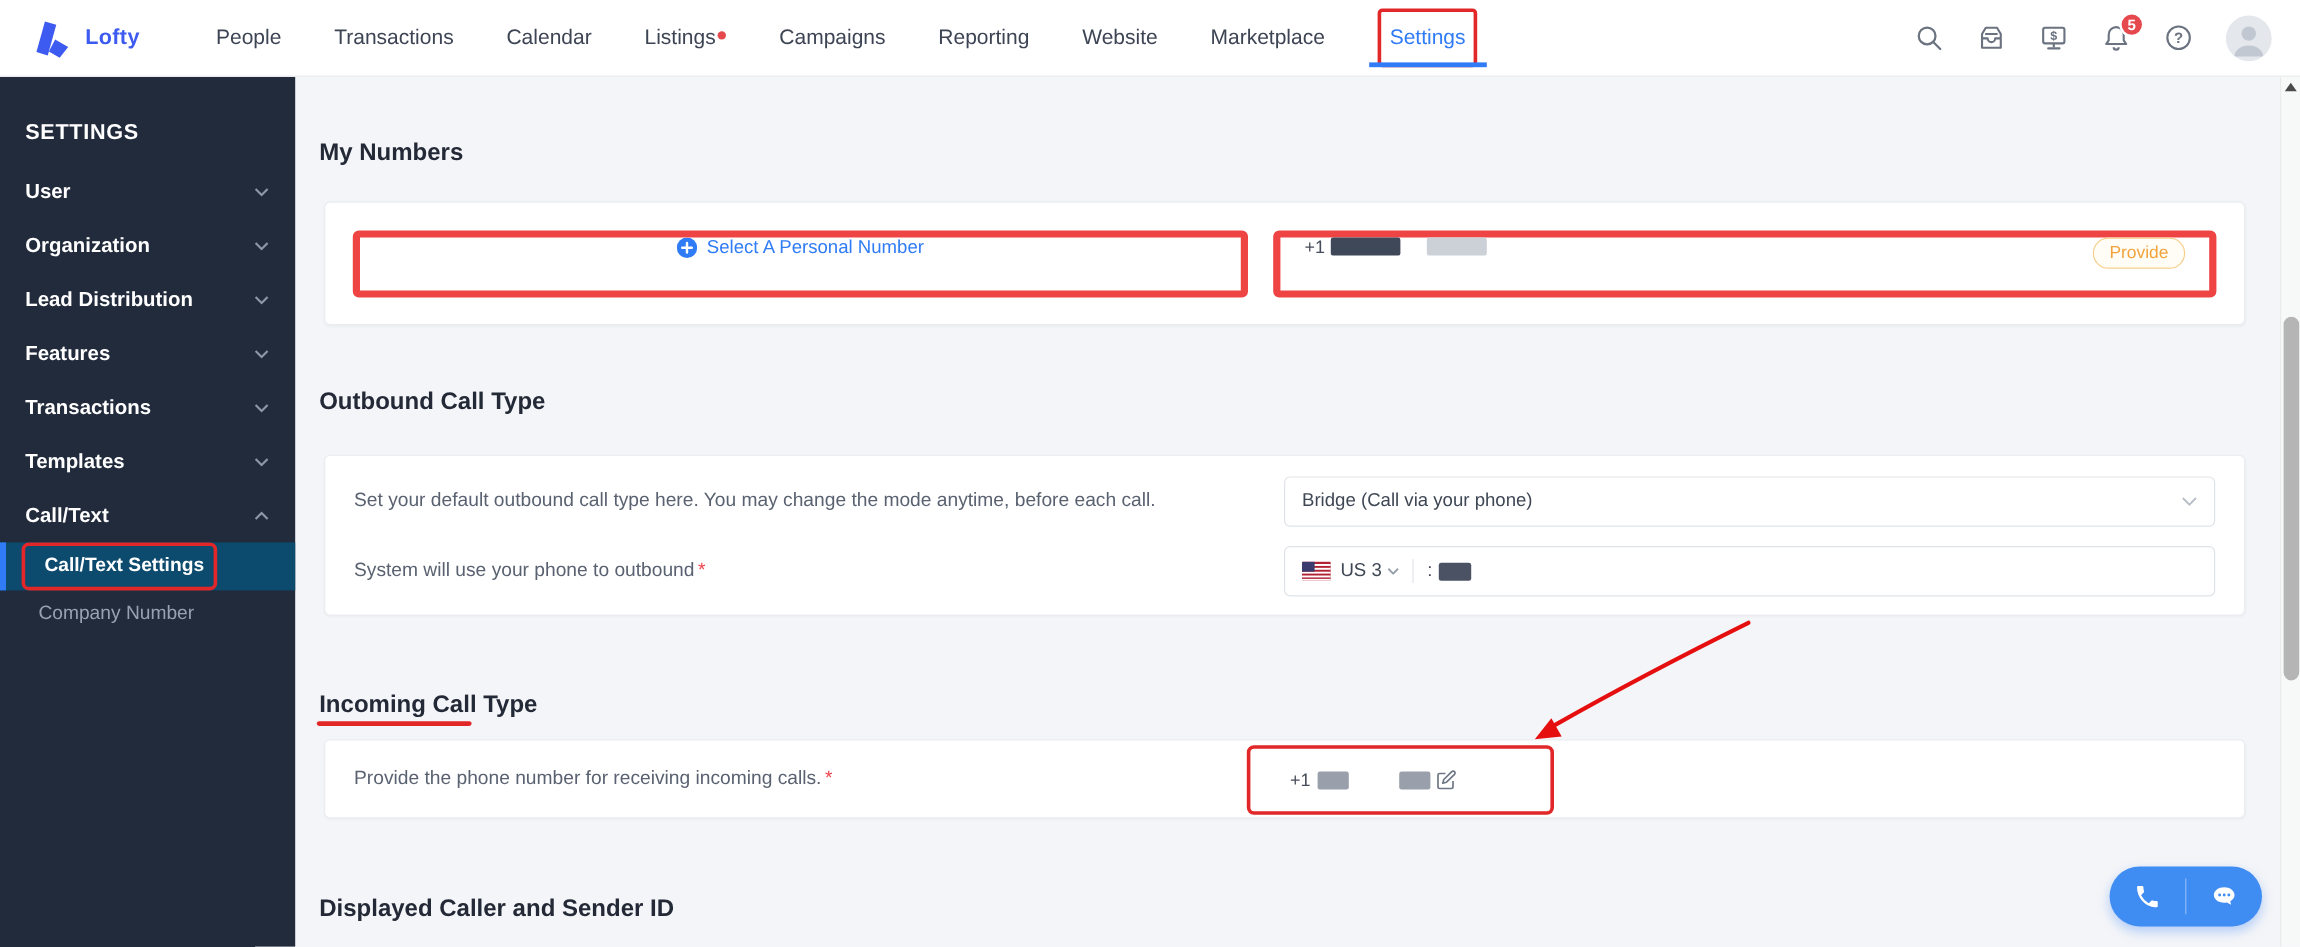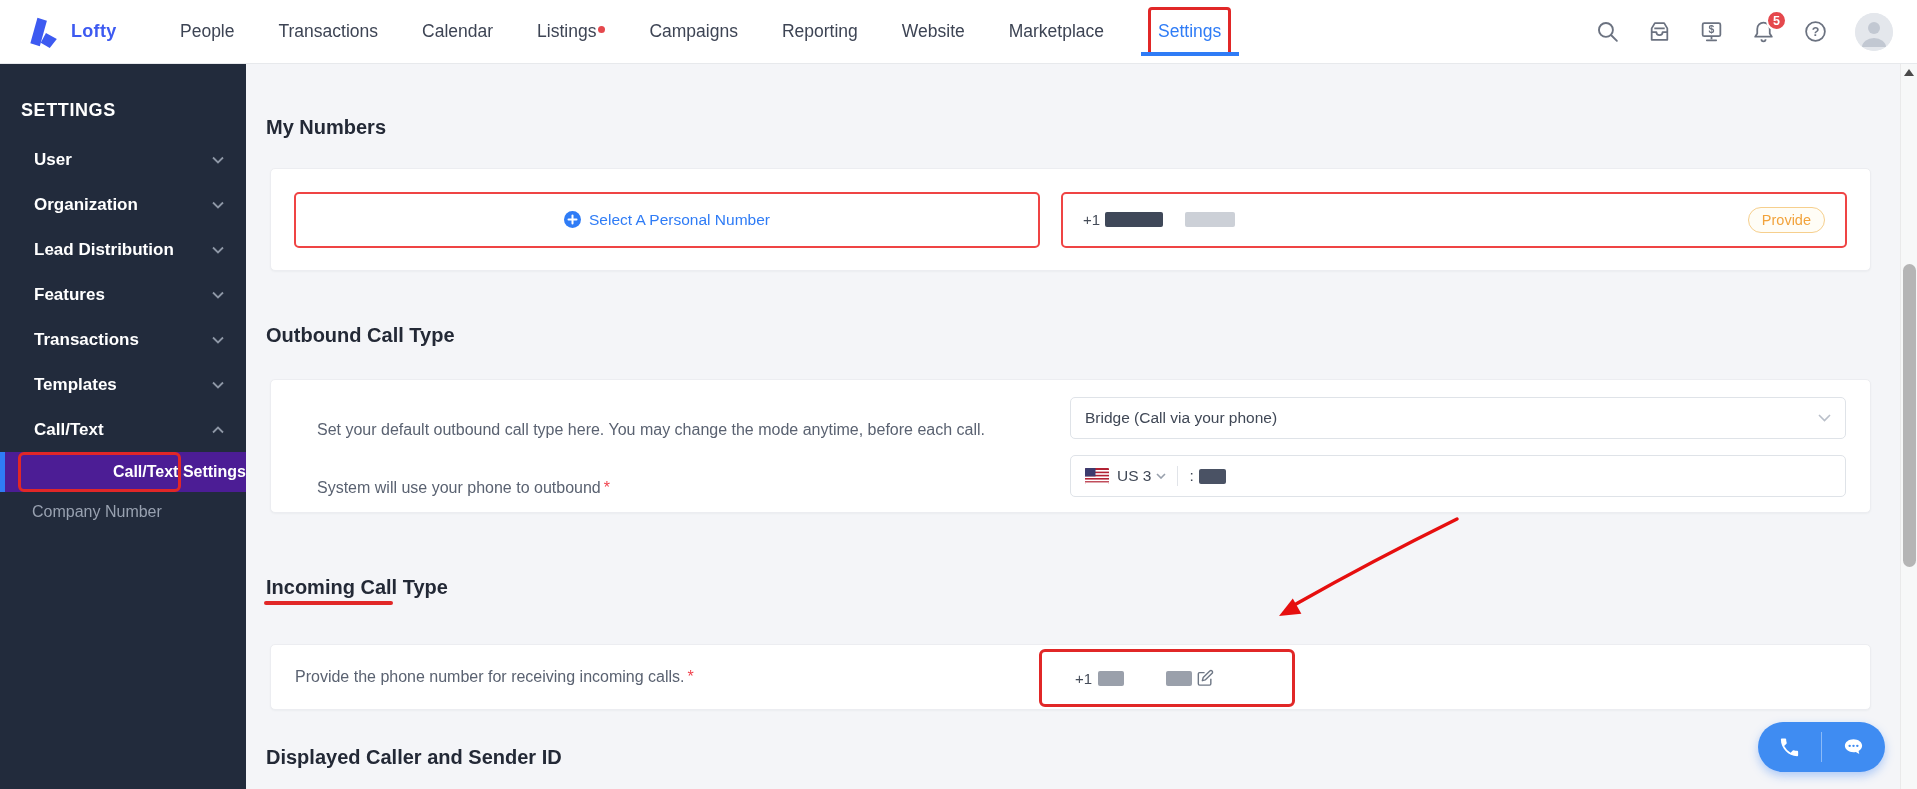--- a/index.html
+++ b/index.html
@@ -41,79 +41,79 @@
     display:flex; align-items:center; justify-content:center; padding:0 5px; border:2px solid #fff;
   }
   .avatar { width:38px; height:38px; border-radius:50%; background:#e4e7ec; overflow:hidden; cursor:pointer; flex:none; }
   .avatar svg { width:100%; height:100%; }
 
   
   .sidebar { position:absolute; top:64px; left:0; width:246px; bottom:0; background:#222b3c; z-index:20; }
   .sidebar-title { color:#fff; font-size:18px; font-weight:800; letter-spacing:.6px; padding:36px 22px 16px 21px; }
   .side-item {
     height:45px; display:flex; align-items:center; justify-content:space-between;
-    padding:0 22px 0 34px; color:#fff; font-size:17px; font-weight:700; cursor:pointer;
+    padding:0 22px 0 21px; color:#fff; font-size:17px; font-weight:700; cursor:pointer;
   }
   .side-item svg { width:12px; height:8px; stroke:#8e97a6; fill:none; stroke-width:1.8; flex:none; }
   .side-sub {
     height:40px; display:flex; align-items:center; padding-left:32px;
     color:#98a1b0; font-size:16px; cursor:pointer; position:relative;
   }
   .side-sub.selected {
-    background:#4c1d95; color:#fff; font-weight:700;
-    border-left:5px solid #2f7cf6; justify-content:flex-end;
+    background:#0c4a6e; color:#fff; font-weight:700;
+    border-left:5px solid #2f7cf6; 
   }
   .side-sub.selected .red-annot-side {
     position:absolute; left:13px; top:0; width:163px; height:40px;
     border:3px solid #e12727; border-radius:6px; pointer-events:none;
   }
 
   
   .main { position:absolute; left:246px; top:64px; right:0; bottom:0; background:#f4f5f8; }
   .sec-title { position:absolute; left:20px; font-size:20px; font-weight:700; color:#232936; }
   .card {
     position:absolute; left:24px; width:1601px; background:#fff;
     border:1px solid #ecedf1; border-radius:5px; box-shadow:0 1px 2px rgba(31,45,61,.04);
   }
   
   #card-my-numbers { top:104px; height:103px; display:flex; align-items:center; gap:21px; padding:0 23px; }
   .num-box {
-    flex:1; height:56px; border:2px solid #ef4444; border-radius:5px;
-    display:flex; align-items:center; background:#fff;
+    flex:1; height:56px; border:6px solid #ef4444; border-radius:5px;
+    display:flex; align-items:flex-start; background:#fff;
   }
   .num-box.add { justify-content:center; gap:8px; cursor:pointer; }
   .add-label { color:#2f7cf6; font-size:15.5px; font-weight:500; }
   .plus-circle { width:17px; height:17px; flex:none; }
   .num-box.owned { padding:0 20px; }
   .prefix-text { font-size:15px; color:#454c59; }
   .redact { display:inline-block; border-radius:2px; }
   .r-dark  { width:58px; height:15px; background:#3f4859; margin-left:5px; }
   .r-light { width:50px; height:15px; background:#ccd0d7; margin-left:22px; }
   .company-badge {
     margin-left:auto; color:#f2a33c; border:1px solid #f6cf8d; background:#fffdf6;
     font-size:14.5px; border-radius:13px; padding:3px 13px; line-height:18px;
   }
   
   #card-outbound { top:315px; height:134px; padding:17px 24px; display:flex; flex-direction:column; gap:16px; }
-  .set-row { display:flex; align-items:flex-end; height:42px;margin-left:22px; }
+  .set-row { display:flex; align-items:center; height:42px; }
   .row-label { font-size:16px; color:#5a6271; }
   .req { color:#f0424d; margin-left:3px; }
   .control {
     margin-left:auto; width:776px; height:42px; border:1px solid #dfe3e8; border-radius:5px;
     display:flex; align-items:center; padding:0 14px; font-size:15.5px; color:#3f4755; background:#fff; cursor:pointer;
   }
   .control .grow { flex:1; }
   .sel-chevron { width:13px; height:8px; stroke:#b9bfc9; fill:none; stroke-width:1.6; flex:none; }
   .flag { width:24px; height:16px; margin-right:8px; flex:none; border-radius:1px; overflow:hidden; }
   .cc-chevron { width:10px; height:6px; stroke:#98a0ac; fill:none; stroke-width:1.6; margin-left:5px; flex:none; }
   .v-divider { width:1px; height:20px; background:#e1e4e9; margin:0 11px; flex:none; }
   .r-outbound { width:27px; height:15px; background:#4a5264; margin-left:5px; }
   
   .red-underline { position:absolute; left:18px; top:537px; width:129px; height:4px; background:#e12727; border-radius:2px; }
-  #card-incoming { top:580px; height:66px; display:flex; align-items:center; padding:0 24px;text-align:center; }
+  #card-incoming { top:552px; height:66px; display:flex; align-items:center; padding:0 24px;text-align:center; }
   .phone-annot {
     position:absolute; left:768px; top:4px; width:256px; height:58px;
     border:3px solid #e12727; border-radius:6px;
     display:flex; align-items:center; padding-left:33px;
   }
   .r-in { width:26px; height:15px; background:#9aa0ab; }
   .in1 { margin-left:6px; }
   .in2 { margin-left:42px; }
   .edit-icon { width:20px; height:20px; color:#6e7785; margin-left:3px; cursor:pointer; flex:none; }
   .edit-icon svg { width:100%; height:100%; }

